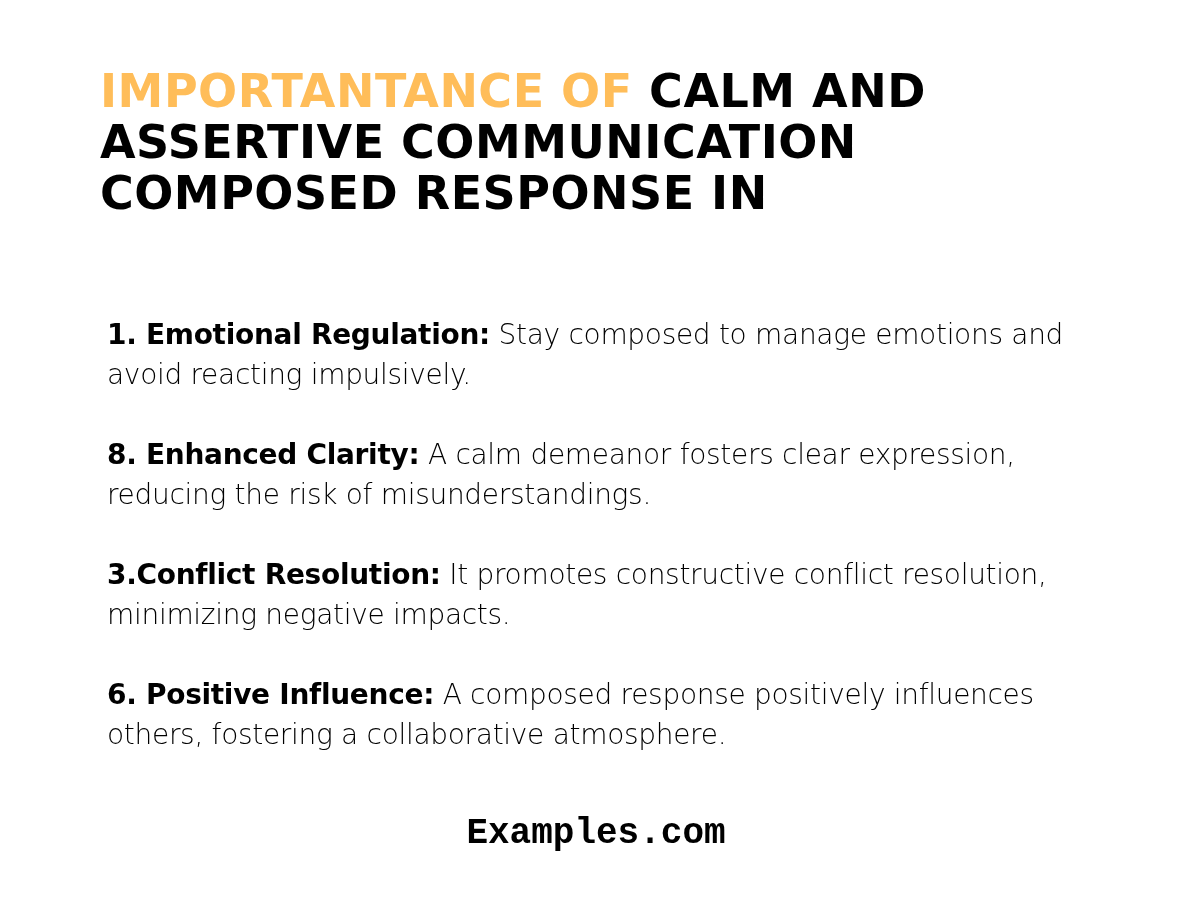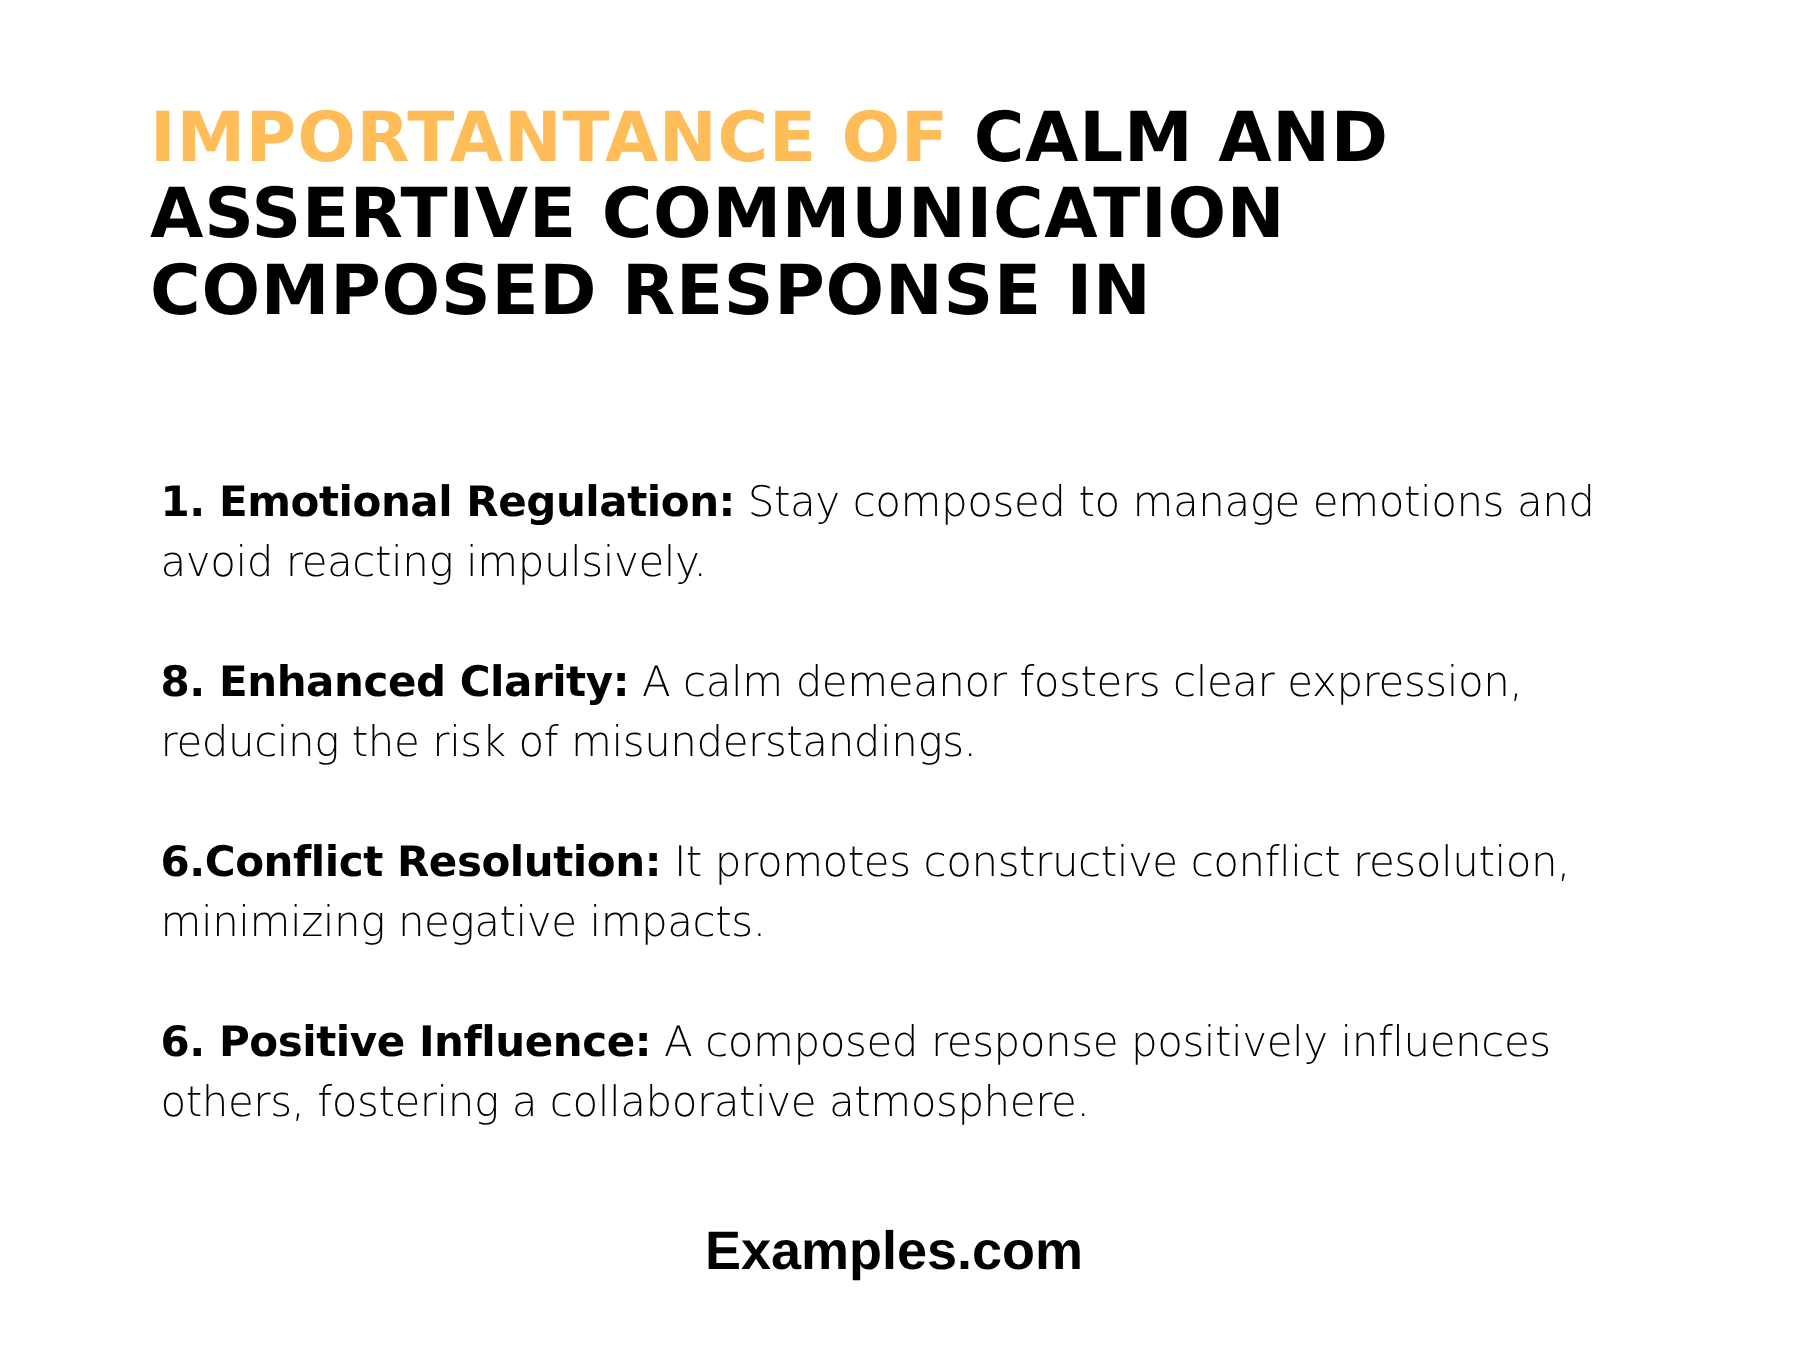--- a/index.html
+++ b/index.html
@@ -56,21 +56,21 @@
     }
     .point .label {
       font-weight: 700;
     }
     .footer {
       position: absolute;
       top: 810px;
       left: 0;
       width: 1192px;
       text-align: center;
-      font-family: Liberation Sans, sans-serif;
+      font-family: Liberation Mono, monospace;
       font-weight: 700;
       font-size: 36px;
       line-height: 48px;
       color: #000000;
     }
   </style>
 </head>
 <body>
 
 <h1 class="title">
@@ -80,20 +80,20 @@
 </h1>
 
 <ul class="points">
   <li class="point">
     <span class="label">1. Emotional Regulation:</span><span> Stay composed to manage emotions and avoid reacting impulsively.</span>
   </li>
   <li class="point">
     <span class="label">8. Enhanced Clarity:</span><span> A calm demeanor fosters clear expression, reducing the risk of misunderstandings.</span>
   </li>
   <li class="point">
-    <span class="label">6.Conflict Resolution:</span><span> It promotes constructive conflict resolution, minimizing negative impacts.</span>
+    <span class="label">3.Conflict Resolution:</span><span> It promotes constructive conflict resolution, minimizing negative impacts.</span>
   </li>
   <li class="point">
     <span class="label">6. Positive Influence:</span><span> A composed response positively influences others, fostering a collaborative atmosphere.</span>
   </li>
 </ul>
 
 <div class="footer">Examples.com</div>
 
 </body></html>

